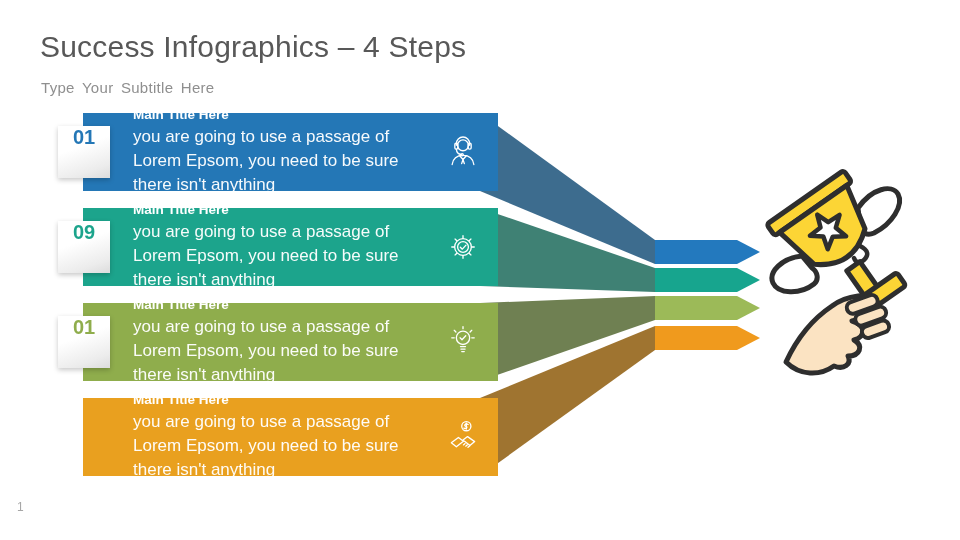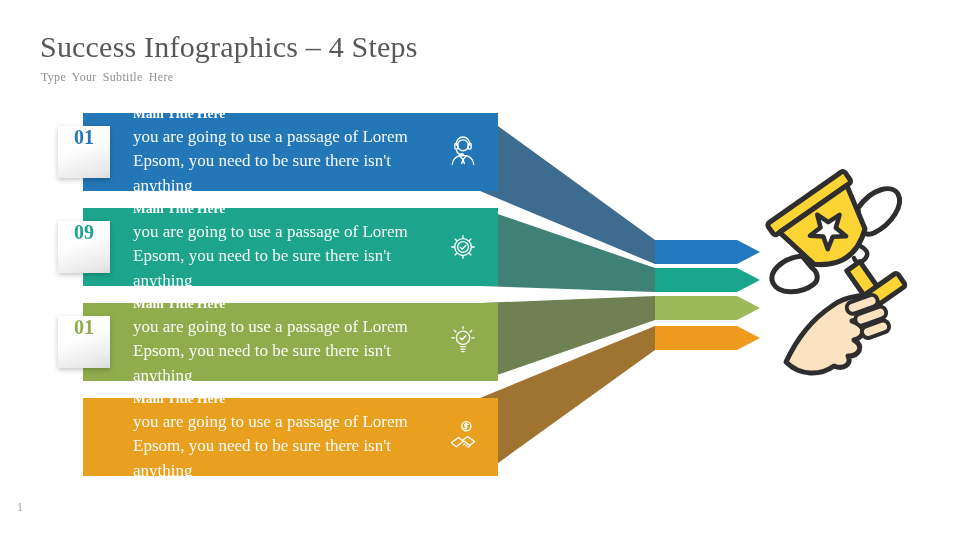--- a/index.html
+++ b/index.html
@@ -1,20 +1,20 @@
 <!DOCTYPE html>
 <html style="--cup: #FCD535; --hand: #FBE3C2; --outline: #2E2E2E; --star: #FFFFFF;"><head>
 <meta charset="utf-8">
 <style>
   html,body{margin:0;padding:0;background:#ffffff;}
   .slide{position:relative;width:960px;height:540px;background:#fff;overflow:hidden;
-         font-family:Liberation Serif, serif;}
+         font-family:Liberation Sans, sans-serif;}
   .slide-title{position:absolute;left:40px;top:30px;font-size:30px;font-weight:500;
                color:#585858;letter-spacing:.2px;}
-  .slide-subtitle{position:absolute;left:41px;top:70px;font-size:12px;color:#8f8f8f;
+  .slide-subtitle{position:absolute;left:41px;top:79px;font-size:15px;color:#8f8f8f;
                   word-spacing:3px;letter-spacing:.3px;}
   .page-number{position:absolute;left:17px;top:500px;font-size:12px;color:#a6a6a6;}
   #funnel-svg{position:absolute;left:0;top:0;z-index:0;}
   .step-row{position:absolute;left:18px;width:960px;height:78px;z-index:1;}
   .num-box{position:absolute;left:40px;top:13px;width:52px;height:52px;z-index:2;
            background:linear-gradient(160deg,#ffffff 40%,#ececec 80%,#dcdcdc 100%);
            box-shadow:0 2px 5px rgba(0,0,0,.22);display:flex;align-items:flex-start;justify-content:center;}
   .num-box .num{font-size:20px;font-weight:bold;}
   .bar{position:absolute;left:65px;top:0;width:415px;height:78px;display:flex;align-items:center;}
   .bar-text{margin-left:50px;width:305px;}

